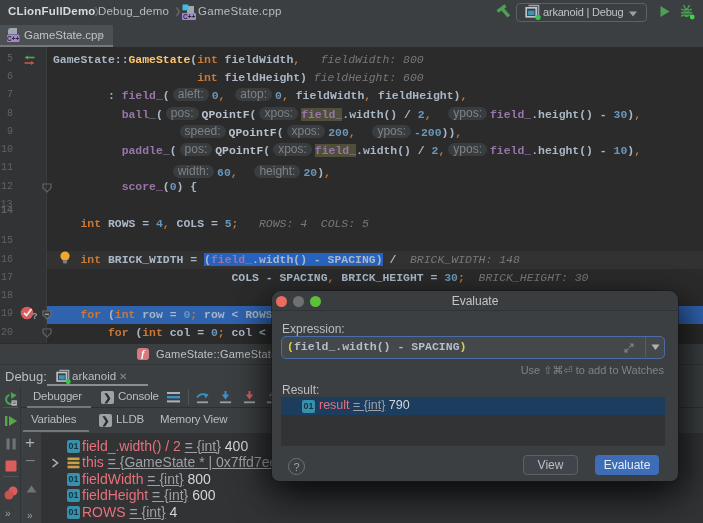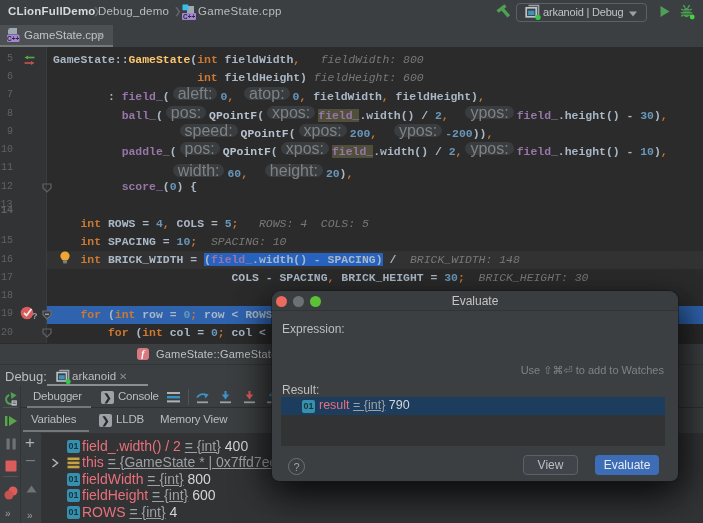--- a/index.html
+++ b/index.html
@@ -27,21 +27,21 @@
     font-family:"Liberation Mono", monospace; font-size:10px; color:#606366; }
   .cl { position:absolute; left:53px; white-space:pre;
     font-family:"Liberation Mono", monospace; font-size:11.45px; line-height:18.2px; color:#A9B7C6; font-weight:bold; }
   .kw { color:#CC7832; }
   .num { color:#6897BB; }
   .fld { color:#9876AA; }
   .fn { color:#FFC66D; }
   .cm { color:#CC7832; }
   .qp { color:#B6C2CF; font-weight:bold; }
   .chip { display:inline-block; background:#3A3D3F; color:#7E8285; border-radius:7px; font-weight:normal;
-    font-family:"Liberation Sans", sans-serif; font-size:16px; line-height:13px;
+    font-family:"Liberation Sans", sans-serif; font-size:12px; line-height:13px;
     padding:0 5px; margin:0 3px; vertical-align:1px; }
   .dbgh { font-style:italic; color:#787878; font-weight:normal; }
   .hl-eval { background:#50503A; }
   .hl-sel { background:#2662BE; }
   #execline { left:47px; top:259px; width:656px; height:18.2px; background:#2F63AE; }
   .foldmark { position:absolute; width:10px; height:10px; }
 
   
   #framebar { left:0; top:343px; width:703px; height:21px; background:#3C3F41;
     border-top:1px solid #2A2C2E; }
@@ -228,21 +228,20 @@
 
     <div class="cl" style="top:4px;">GameState::<span class="fn">GameState</span>(<span class="kw">int</span> fieldWidth<span class="cm">,</span><span class="dbgh">   fieldWidth: 800</span></div>
     <div class="cl" style="top:22.2px;">                     <span class="kw">int</span> fieldHeight)<span class="dbgh"> fieldHeight: 600</span></div>
     <div class="cl" style="top:40.4px;">        : <span class="fld">field_</span>(<span class="chip">aleft:</span><span class="num">0</span><span class="cm">,</span> <span class="chip">atop:</span><span class="num">0</span><span class="cm">,</span> fieldWidth<span class="cm">,</span> fieldHeight)<span class="cm">,</span></div>
     <div class="cl" style="top:58.6px;">          <span class="fld">ball_</span>(<span class="chip">pos:</span><span class="qp">QPointF</span>(<span class="chip">xpos:</span><span class="fld hl-eval">field_</span>.width() / <span class="num">2</span><span class="cm">,</span>  <span class="chip">ypos:</span><span class="fld">field_</span>.height() - <span class="num">30</span>)<span class="cm">,</span></div>
     <div class="cl" style="top:76.8px;">                  <span class="chip">speed:</span><span class="qp">QPointF</span>(<span class="chip">xpos:</span><span class="num">200</span><span class="cm">,</span>  <span class="chip">ypos:</span><span class="num">-200</span>))<span class="cm">,</span></div>
     <div class="cl" style="top:95px;">          <span class="fld">paddle_</span>(<span class="chip">pos:</span><span class="qp">QPointF</span>(<span class="chip">xpos:</span><span class="fld hl-eval">field_</span>.width() / <span class="num">2</span><span class="cm">,</span><span class="chip">ypos:</span><span class="fld">field_</span>.height() - <span class="num">10</span>)<span class="cm">,</span></div>
     <div class="cl" style="top:117px;text-align:center;">                 <span class="chip">width:</span><span class="num">60</span><span class="cm">,</span>  <span class="chip">height:</span><span class="num">20</span>)<span class="cm">,</span></div>
     <div class="cl" style="top:131.4px;">          <span class="fld">score_</span>(<span class="num">0</span>) {</div>
     <div class="cl" style="top:167.8px;">    <span class="kw">int</span> ROWS = <span class="num">4</span><span class="cm">,</span> COLS = <span class="num">5</span><span class="cm">;</span><span class="dbgh">   ROWS: 4  COLS: 5</span></div>
-    <div class="cl" style="top:186px;">    <span class="kw">int</span> SPACING = <span class="num">10</span><span class="cm">;</span><span class="dbgh">  SPACING: 10</span></div>
     <div class="cl" style="top:204.2px;">    <span class="kw">int</span> BRICK_WIDTH = <span class="hl-sel">(<span class="fld">field_</span>.width() - SPACING)</span> / <span class="dbgh"> BRICK_WIDTH: 148</span></div>
     <div class="cl" style="top:222.4px;">                          COLS - SPACING<span class="cm">,</span> BRICK_HEIGHT = <span class="num">30</span><span class="cm">;</span><span class="dbgh">  BRICK_HEIGHT: 30</span></div>
     <div class="cl" style="top:258.8px;">    <span class="kw">for</span> (<span class="kw">int</span> row = <span class="num">0</span><span class="cm">;</span> row &lt; ROWS<span class="cm">;</span> ++row)</div>
     <div class="cl" style="top:277px;">        <span class="kw">for</span> (<span class="kw">int</span> col = <span class="num">0</span><span class="cm">;</span> col &lt; COLS<span class="cm">;</span> ++col) {</div>
   </div>
 
   <div id="framebar" class="abs">
     <div id="ficon">f</div>
     <div id="ftext">GameState::GameState</div>
   </div>
@@ -375,20 +374,31 @@
       <span class="vname">ROWS <b>= {int}</b> <i>4</i></span>
     </div>
   </div>
 
   <div id="dialog" class="abs">
     <div id="dtitle">Evaluate</div>
     <div class="tl" style="left:4px; background:#EC6A5E;"></div>
     <div class="tl" style="left:21px; background:#6E7173;"></div>
     <div class="tl" style="left:38px; background:#5BC136;"></div>
     <div id="dexpr">Expression:</div>
+    <div id="dfield">
+      <div id="dfieldtext"><span class="ypar">(</span>field_.width() - SPACING<span class="ypar">)</span></div>
+      <svg class="abs" style="right:30px; top:6px;" width="10" height="10" viewBox="0 0 10 10">
+        <path d="M6 1 L9 1 L9 4 M9 1 L5.5 4.5 M4 9 L1 9 L1 6 M1 9 L4.5 5.5" stroke="#7E8285" stroke-width="1.1" fill="none"></path>
+      </svg>
+      <div id="ddrop">
+        <svg class="abs" style="left:5px; top:7px;" width="9" height="7" viewBox="0 0 9 7">
+          <path d="M0.5 0.5 L8.5 0.5 L4.5 6 Z" fill="#AFB3B6"></path>
+        </svg>
+      </div>
+    </div>
     <div id="dhint">Use ⇧⌘⏎ to add to Watches</div>
     <div id="dresult">Result:</div>
     <div id="dlist">
       <div id="drow">
         <div class="vicon" style="left:21px; top:2.5px;">01</div>
         <span class="vname" style="left:38px; top:1px; font-size:12.5px;">result <b>= {int}</b> <i>790</i></span>
       </div>
     </div>
     <div id="dbuttons">
       <div id="bhelp">?</div>

